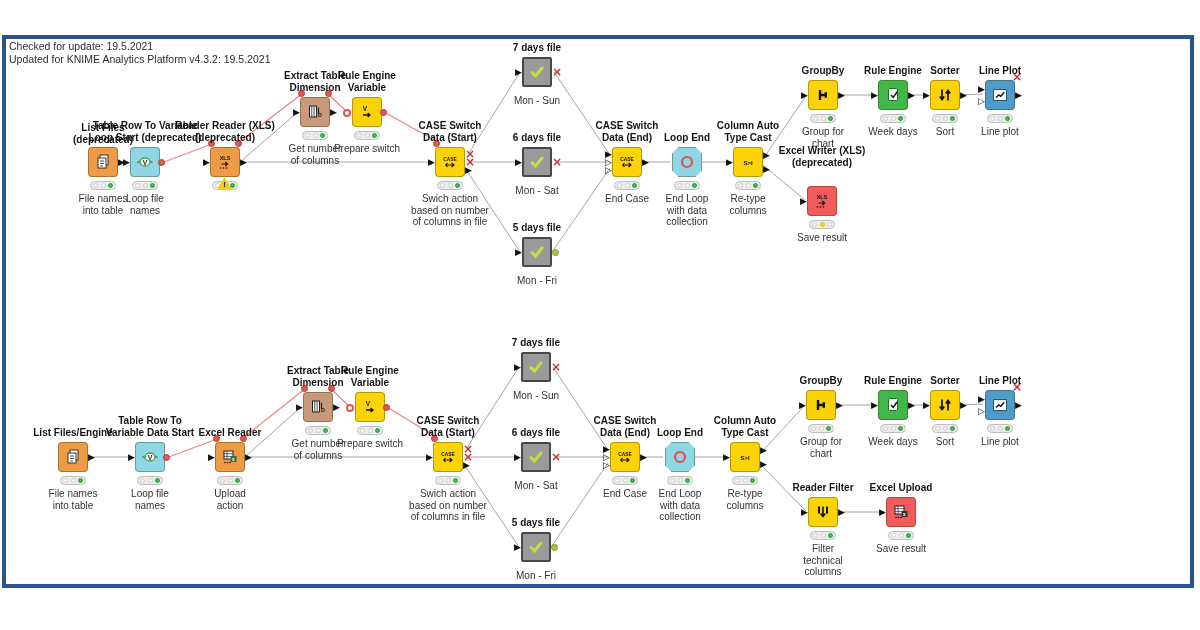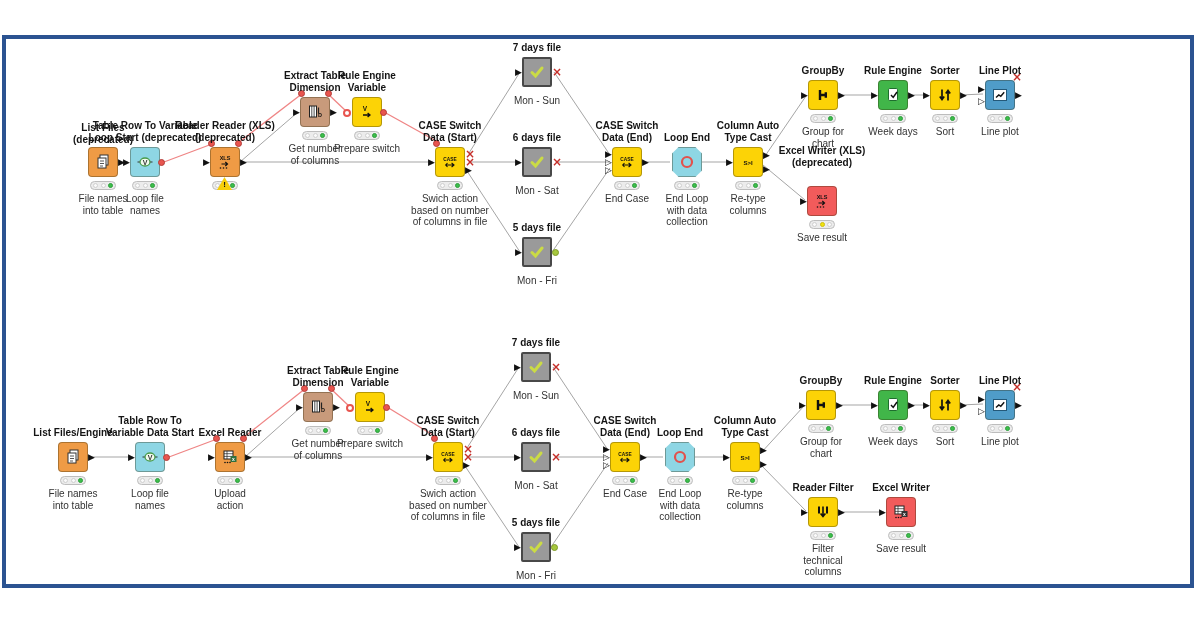--- a/index.html
+++ b/index.html
@@ -31,20 +31,24 @@
   .gd{position:absolute;width:7px;height:7px;background:#A6C73C;border:1px solid #7f9a2a;border-radius:50%;z-index:4;box-sizing:border-box;}
   .warn{position:absolute;width:15px;height:13px;background:#F6CE0C;clip-path:polygon(50% 0,100% 100%,0 100%);z-index:6;display:flex;align-items:flex-end;justify-content:center;}
   .warn span{font-size:8px;font-weight:bold;line-height:10px;color:#151515;}
   .refresh{position:absolute;right:-9px;bottom:-9px;color:#82BD3A;font-size:14px;font-weight:bold;z-index:4;font-family:"DejaVu Sans",sans-serif;line-height:14px;}
 </style>
 </head>
 <body>
 
 <div id="canvas">
   <div class="frame"></div>
+  <div class="hdr">
+    <div>Checked for update: 19.5.2021</div>
+    <div>Updated for KNIME Analytics Platform v4.3.2: 19.5.2021</div>
+  </div>
 
   <svg class="edges" width="1200" height="630">
     <g stroke="#A5A5A5" stroke-width="1" fill="none">
       <path d="M118 162 L128 162"></path>
         <path d="M240 162 L298 112"></path>
         <path d="M240 162 L433 162"></path>
       <path d="M469 153 L520 72"></path>
         <path d="M469 162 L520 162"></path>
         <path d="M467 171 L520 252"></path>
       <path d="M554 72 L610 155"></path>
@@ -662,21 +666,21 @@
   </div>
   <div class="tl" style="left:810px;top:531px">
       <i></i>
       <i></i>
       <i class="on-g"></i>
     </div>
   <div class="ncap" style="left:823px;top:543px">Filter
 technical
 columns</div>
 
-  <div class="nname" style="left:901px;top:493px">Excel Writer</div>
+  <div class="nname" style="left:901px;top:493px">Excel Upload</div>
   <div class="node c-red" style="left:886px;top:497px">
     <svg class="ic" viewBox="0 0 20 20">
         <rect x="4" y="4" width="9" height="8" fill="#fff" stroke="#222"></rect>
         <path d="M4 6.7h9M4 9.4h9M7 4v8" stroke="#222" stroke-width=".7"></path>
         <rect x="10.5" y="9" width="6" height="6" fill="#333"></rect>
         <text x="13.5" y="13.8" font-size="5" fill="#fff" text-anchor="middle" font-weight="bold" font-family="Liberation Sans,sans-serif">x</text>
         <circle cx="5" cy="15.5" r=".8" fill="#111"></circle>
         <circle cx="7.5" cy="15.5" r=".8" fill="#111"></circle>
         <circle cx="10" cy="15.5" r=".8" fill="#111"></circle>
       </svg>

